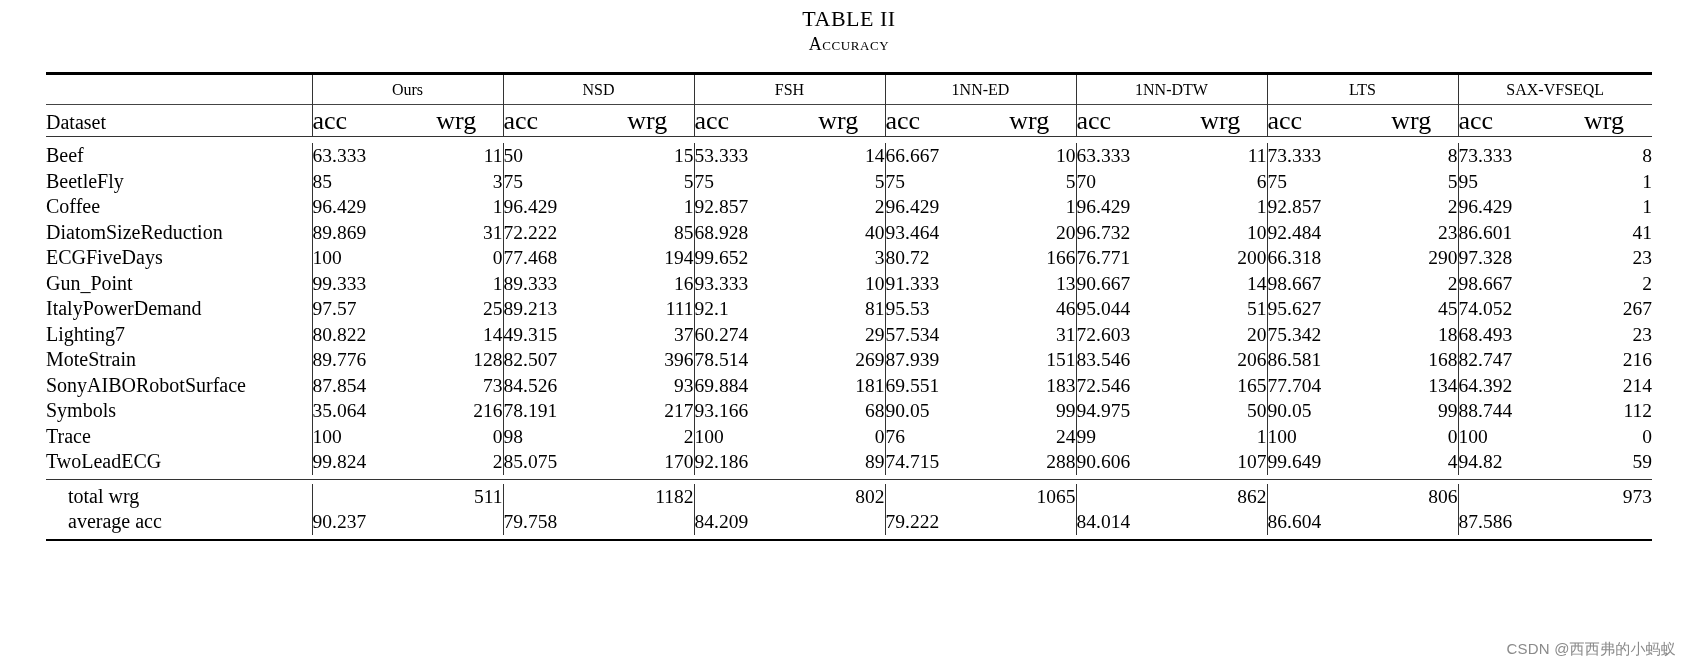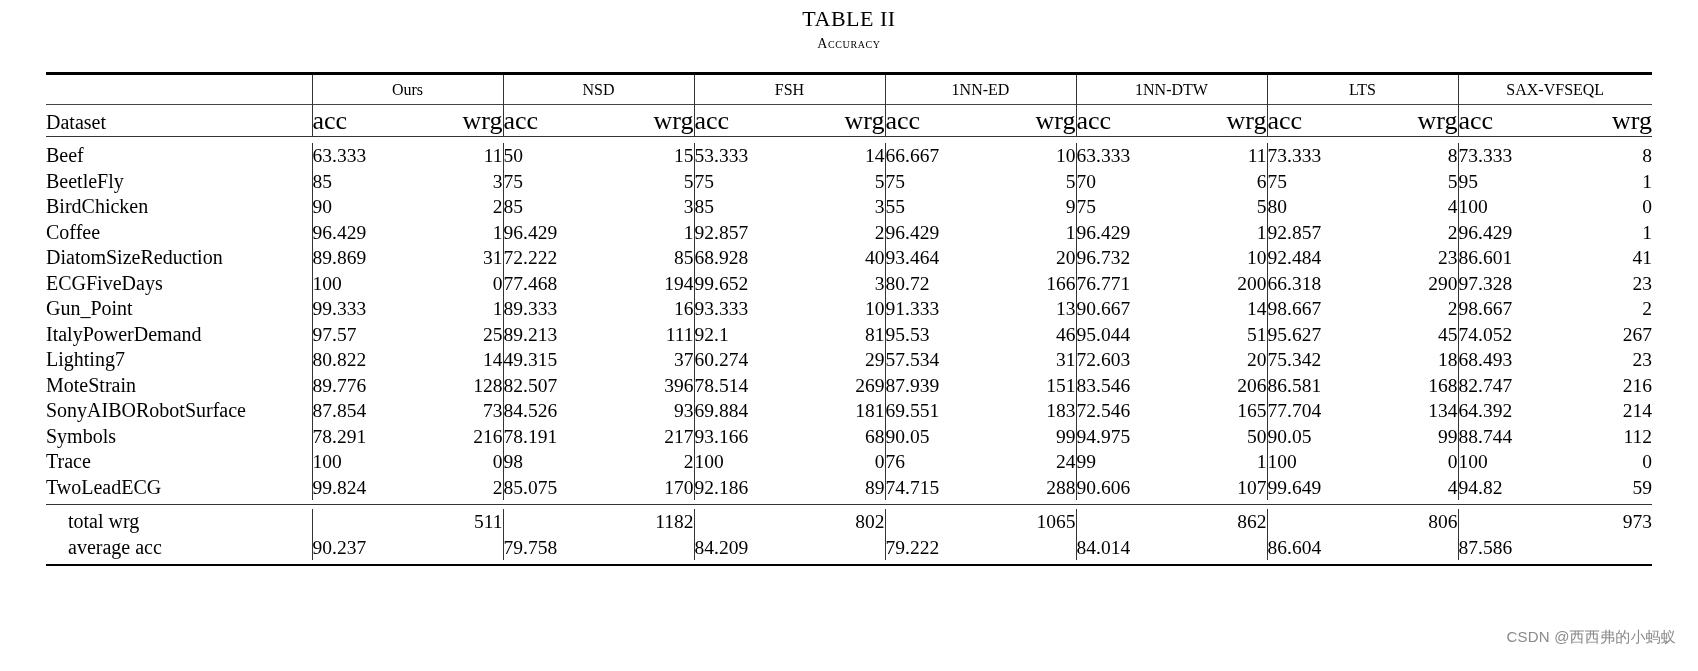--- a/index.html
+++ b/index.html
@@ -27,21 +27,21 @@
   .caption {
     text-align: center;
     padding-top: 6px;
   }
   .caption-title {
     font-size: 22px;
     letter-spacing: 0.5px;
     line-height: 26px;
   }
   .caption-sub {
-    font-size: 14px;
+    font-size: 18px;
     line-height: 24px;
     font-variant: small-caps;
     letter-spacing: 0.6px;
   }
 
   
   .table-wrap {
     margin: 16px 46px 0 46px;
     position: relative;
   }
@@ -72,21 +72,21 @@
     font-size: 16px;
     height: 29px;
     line-height: 29px;
   }
   .sub-head {
     font-size: 26px;
     height: 31px;
     line-height: 31px;
   }
   .sub-acc { text-align: left;  padding-left: 10px; }
-  .sub-wrg { text-align: right; padding-right: 13px; }
+  .sub-wrg { text-align: center; padding-right: 13px; }
 
   .ds-name {
     text-align: left;
     padding-left: 22px;
     height: 24.5px;
     line-height: 24.5px;
     font-size: 20px;
   }
   td.acc {
     text-align: left;
@@ -104,21 +104,21 @@
 
   .spacer-row td { height: 6px; font-size: 0; line-height: 0; }
   .spacer-row-sm td { height: 4px; font-size: 0; line-height: 0; }
 
   .summary .ds-name { padding-left: 22px; }
 
   
   .watermark {
     position: absolute;
     right: 22px;
-    bottom: 24px;
+    bottom: 12px;
     font-size: 15px;
     color: #8a8a8a;
     font-family: "Liberation Sans", "DejaVu Sans", sans-serif;
     letter-spacing: 0.2px;
   }
 </style>
 </head>
 <body>
 
 <div class="page">
@@ -215,37 +215,20 @@
             <td class="acc vsep">75</td>
             <td class="wrg">5</td>
             <td class="acc vsep">70</td>
             <td class="wrg">6</td>
             <td class="acc vsep">75</td>
             <td class="wrg">5</td>
             <td class="acc vsep b">95</td>
             <td class="wrg">1</td>
           </tr>
           <tr>
-            <td class="ds-name">BirdChicken</td>
-            <td class="acc vsep">90</td>
-            <td class="wrg">2</td>
-            <td class="acc vsep">85</td>
-            <td class="wrg">3</td>
-            <td class="acc vsep">85</td>
-            <td class="wrg">3</td>
-            <td class="acc vsep">55</td>
-            <td class="wrg">9</td>
-            <td class="acc vsep">75</td>
-            <td class="wrg">5</td>
-            <td class="acc vsep">80</td>
-            <td class="wrg">4</td>
-            <td class="acc vsep b">100</td>
-            <td class="wrg">0</td>
-          </tr>
-          <tr>
             <td class="ds-name">Coffee</td>
             <td class="acc vsep b">96.429</td>
             <td class="wrg">1</td>
             <td class="acc vsep b">96.429</td>
             <td class="wrg">1</td>
             <td class="acc vsep">92.857</td>
             <td class="wrg">2</td>
             <td class="acc vsep b">96.429</td>
             <td class="wrg">1</td>
             <td class="acc vsep b">96.429</td>
@@ -369,21 +352,21 @@
             <td class="wrg">183</td>
             <td class="acc vsep">72.546</td>
             <td class="wrg">165</td>
             <td class="acc vsep">77.704</td>
             <td class="wrg">134</td>
             <td class="acc vsep">64.392</td>
             <td class="wrg">214</td>
           </tr>
           <tr>
             <td class="ds-name">Symbols</td>
-            <td class="acc vsep">78.291</td>
+            <td class="acc vsep">35.064</td>
             <td class="wrg">216</td>
             <td class="acc vsep">78.191</td>
             <td class="wrg">217</td>
             <td class="acc vsep">93.166</td>
             <td class="wrg">68</td>
             <td class="acc vsep">90.05</td>
             <td class="wrg">99</td>
             <td class="acc vsep b">94.975</td>
             <td class="wrg">50</td>
             <td class="acc vsep">90.05</td>

